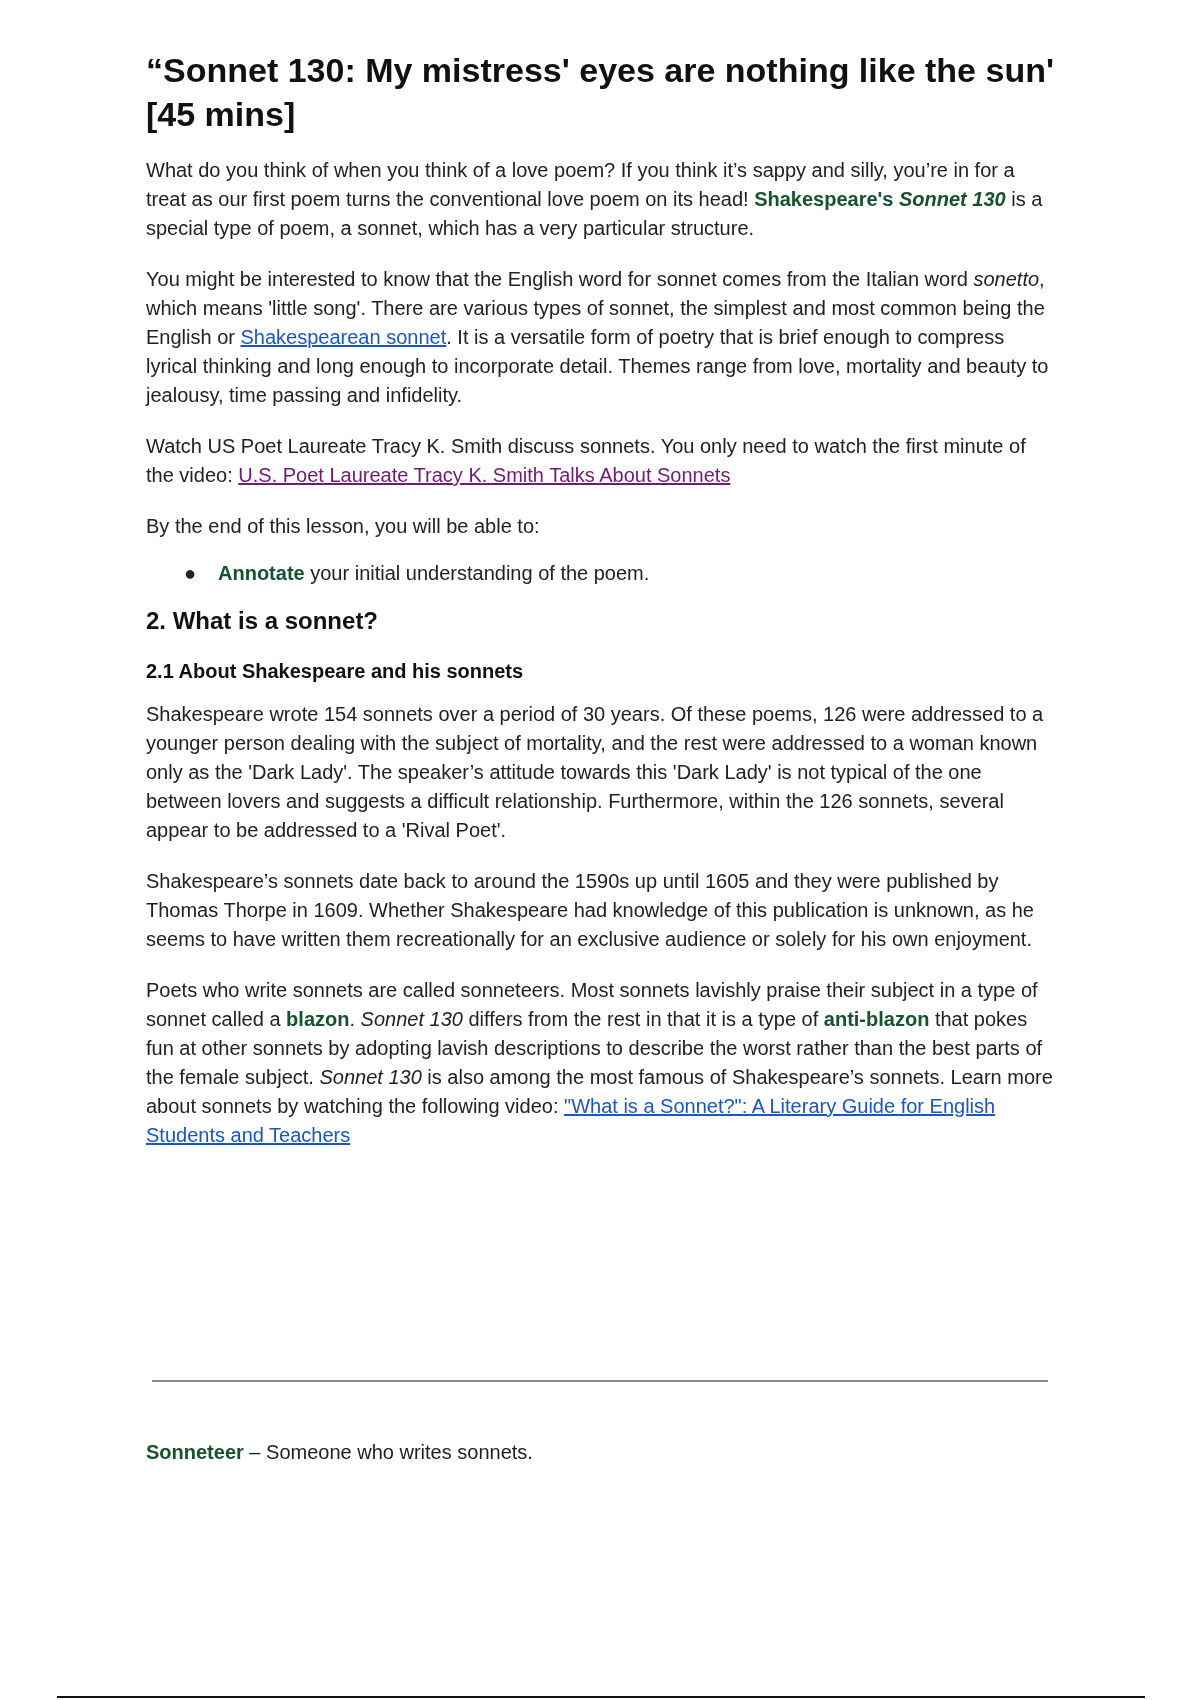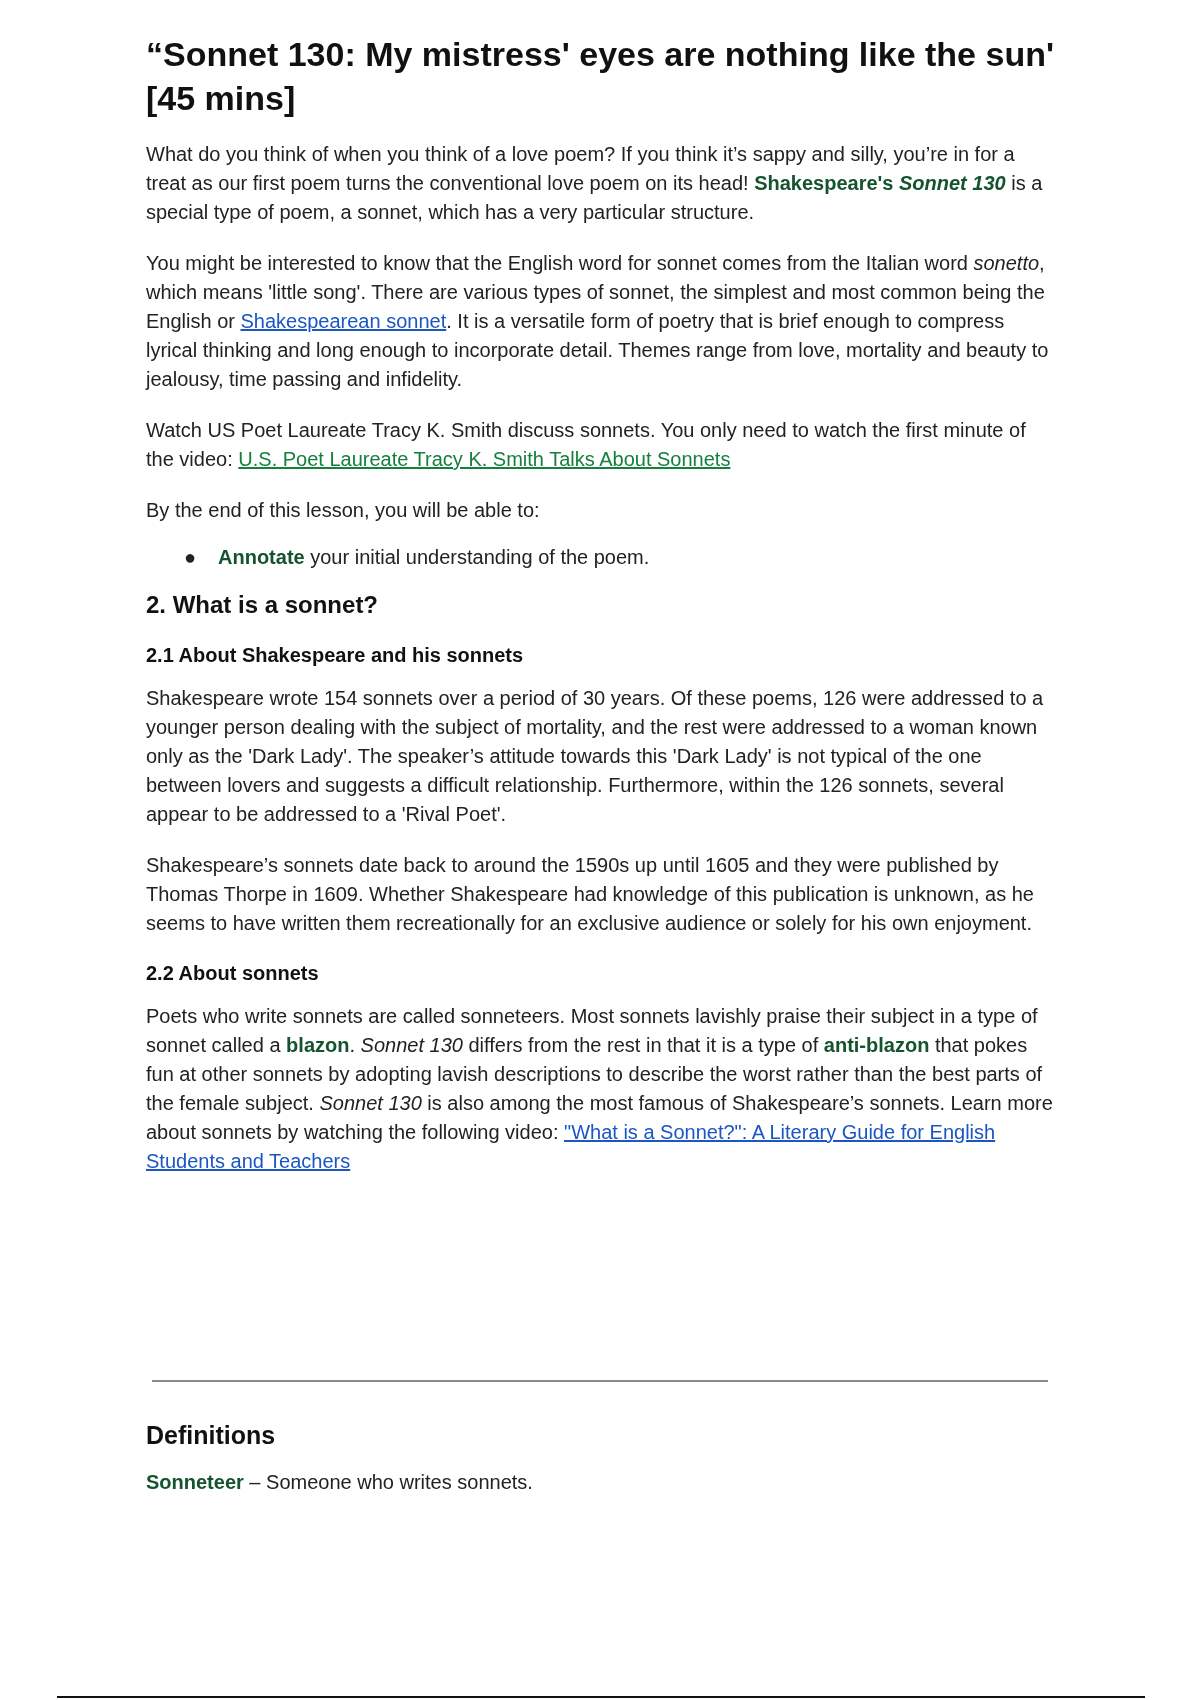--- a/index.html
+++ b/index.html
@@ -11,21 +11,21 @@
       width: 1200px;
       height: 1700px;
       position: relative;
       overflow: hidden;
       font-family: "Liberation Sans", sans-serif;
       color: #222222;
     }
     .page {
       position: absolute;
       left: 146px;
-      top: 32px;
+      top: 48px;
       width: 910px;
     }
     h1.doc-title {
       font-family: "Liberation Sans", sans-serif;
       font-weight: bold;
       font-size: 34px;
       line-height: 44px;
       margin: 0 0 20px 0;
       color: #111111;
     }
@@ -110,41 +110,39 @@
 <body>
 
 <div class="page">
   <h1 class="doc-title">“Sonnet 130: My mistress' eyes are nothing like the sun' [45 mins]</h1>
 
 
   <p class="para"><span>What do you think of when you think of a love poem? If you think it’s sappy and silly, you’re in for a treat as our first poem turns the conventional love poem on its head! </span><b>Shakespeare's</b><span> </span><b><i>Sonnet 130</i></b><span> is a special type of poem, a sonnet, which has a very particular structure.</span></p>
 
   <p class="para"><span>You might be interested to know that the English word for sonnet comes from the Italian word </span><i>sonetto</i><span>, which means 'little song'. There are various types of sonnet, the simplest and most common being the English or </span><a class="link" href="#" style="color: rgb(26, 86, 196);">Shakespearean sonnet</a><span>. It is a versatile form of poetry that is brief enough to compress lyrical thinking and long enough to incorporate detail. Themes range from love, mortality and beauty to jealousy, time passing and infidelity.</span></p>
 
-  <p class="para"><span>Watch US Poet Laureate Tracy K. Smith discuss sonnets. You only need to watch the first minute of the video: </span><a class="link" href="#" style="color: #15803d;">U.S. Poet Laureate Tracy K. Smith Talks About Sonnets</a></p>
+  <p class="para"><span>Watch US Poet Laureate Tracy K. Smith discuss sonnets. You only need to watch the first minute of the video: </span><a class="link" href="#" style="color: #701a75;">U.S. Poet Laureate Tracy K. Smith Talks About Sonnets</a></p>
 
   <p class="para" style="margin-bottom:18px;">By the end of this lesson, you will be able to:</p>
 
   <ul class="objectives">
     <li><span class="bullet">●</span><b>Annotate</b><span> your initial understanding of the poem.</span></li>
   </ul>
 
   <h2 class="section" style="margin-bottom:22px;">2. What is a sonnet?</h2>
 
   <h3 class="subsection">2.1 About Shakespeare and his sonnets</h3>
 
   <p class="para">Shakespeare wrote 154 sonnets over a period of 30 years. Of these poems, 126 were addressed to a younger person dealing with the subject of mortality, and the rest were addressed to a woman known only as the 'Dark Lady'. The speaker’s attitude towards this 'Dark Lady' is not typical of the one between lovers and suggests a difficult relationship. Furthermore, within the 126 sonnets, several appear to be addressed to a 'Rival Poet'.</p>
 
   <p class="para">Shakespeare’s sonnets date back to around the 1590s up until 1605 and they were published by Thomas Thorpe in 1609. Whether Shakespeare had knowledge of this publication is unknown, as he seems to have written them recreationally for an exclusive audience or solely for his own enjoyment.</p>
 
-  <h3 class="subsection">2.2 About sonnets</h3>
 
   <p class="para"><span>Poets who write sonnets are called sonneteers. Most sonnets lavishly praise their subject in a type of sonnet called a </span><b>blazon</b><span>. </span><i>Sonnet 130</i><span> differs from the rest in that it is a type of </span><b>anti-blazon</b><span> that pokes fun at other sonnets by adopting lavish descriptions to describe the worst rather than the best parts of the female subject. </span><i>Sonnet 130</i><span> is also among the most famous of Shakespeare’s sonnets. Learn more about sonnets by watching the following video: </span><a class="link" href="#" style="color: rgb(26, 86, 196);">"What is a Sonnet?": A Literary Guide for English Students and Teachers</a></p>
 </div>
 
 <div class="divider"></div>
 
 <div class="definitions">
-  <h2>Definitions</h2>
   <p><b>Sonneteer</b><span> – </span><span>Someone who writes sonnets.</span></p>
 </div>
 
 <div class="page-bottom-rule"></div>
 
 </body></html>

